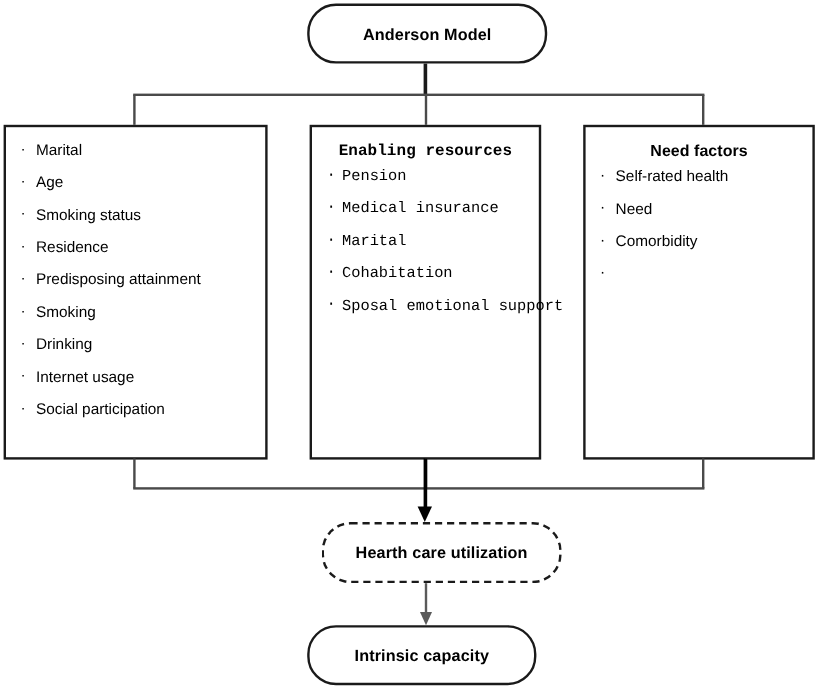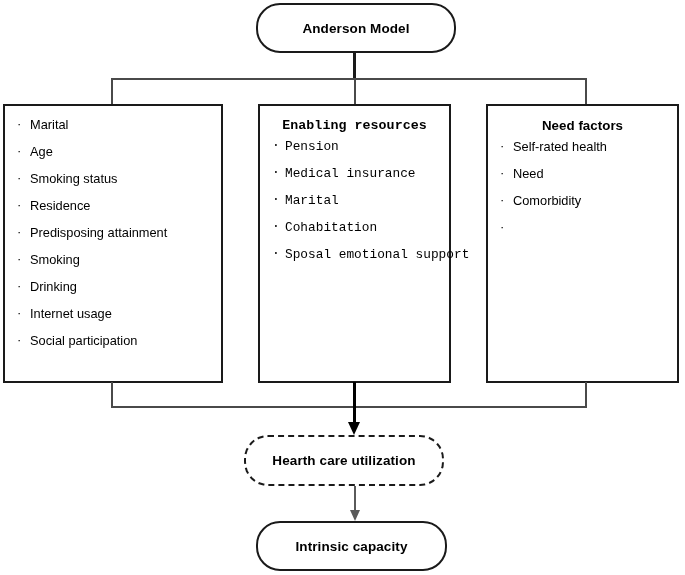--- a/index.html
+++ b/index.html
@@ -88,21 +88,21 @@
   .domain-list li .bullet {
     position: absolute;
     left: 3px;
     top: -1px;
     font-size: 13px;
     line-height: 14px;
   }
 
   
   #outcome-node {
-    left: 244px;
+    left: 268px;
     top: 435px;
     width: 200px;
     height: 51px;
     display: flex;
     align-items: center;
     justify-content: center;
   }
   #final-node {
     left: 256px;
     top: 521px;

